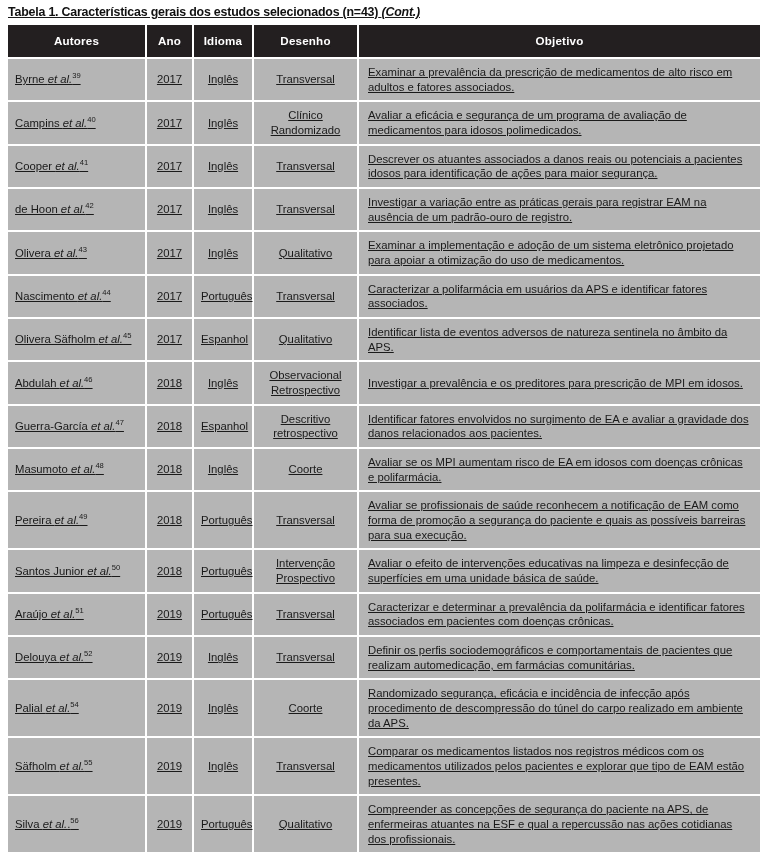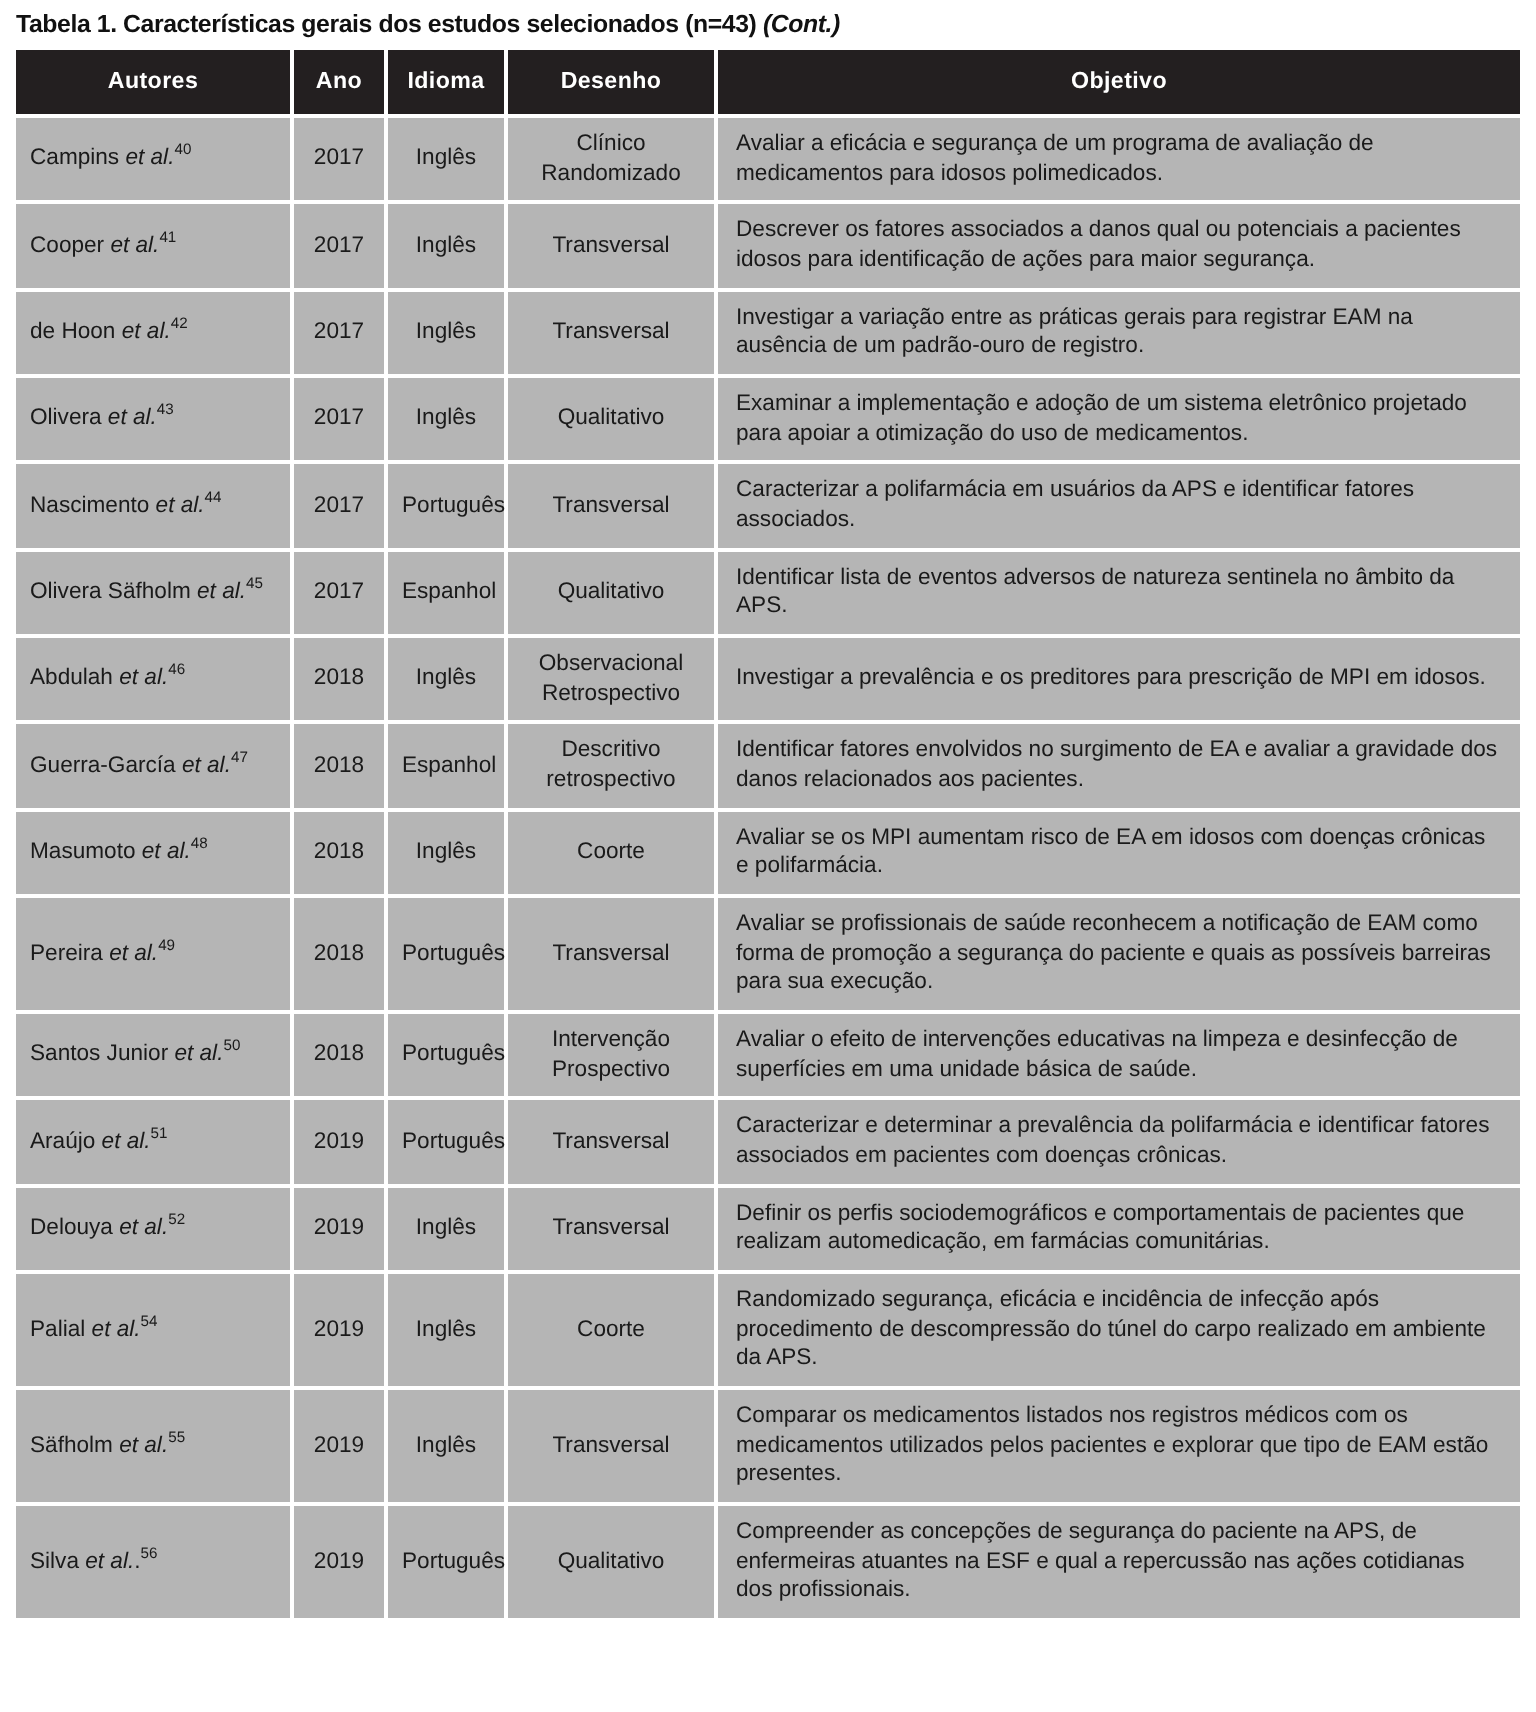--- a/index.html
+++ b/index.html
@@ -13,20 +13,21 @@
     font-family: "Liberation Sans", sans-serif;
     color: #1a1a1a;
     overflow: hidden;
   }
   .page {
     width: 768px;
     height: 608px;
     box-sizing: border-box;
     padding: 0;
     position: relative;
+    text-decoration: underline;
   }
   .table-title {
     font-size: 12.4px;
     font-weight: bold;
     letter-spacing: -0.2px;
     padding: 5px 0 5px 8px;
     line-height: 1.2;
     color: #111111;
     white-space: nowrap;
   }
@@ -116,33 +117,40 @@
         <tr>
           <th>Autores</th>
           <th>Ano</th>
           <th>Idioma</th>
           <th>Desenho</th>
           <th>Objetivo</th>
         </tr>
       </thead>
       <tbody id="tbody">
           <tr>
+            <td class="c-autores"><span>Byrne </span><span class="ital">et al.</span><sup>39</sup></td>
+            <td class="c-ano">2017</td>
+            <td class="c-idioma">Inglês</td>
+            <td class="c-desenho twoline">Transversal</td>
+            <td class="c-objetivo">Examinar a prevalência da prescrição de medicamentos de alto risco em adultos e fatores associados.</td>
+          </tr>
+          <tr>
             <td class="c-autores"><span>Campins </span><span class="ital">et al.</span><sup>40</sup></td>
             <td class="c-ano">2017</td>
             <td class="c-idioma">Inglês</td>
             <td class="c-desenho twoline">Clínico
 Randomizado</td>
             <td class="c-objetivo">Avaliar a eficácia e segurança de um programa de avaliação de medicamentos para idosos polimedicados.</td>
           </tr>
           <tr>
             <td class="c-autores"><span>Cooper </span><span class="ital">et al.</span><sup>41</sup></td>
             <td class="c-ano">2017</td>
             <td class="c-idioma">Inglês</td>
             <td class="c-desenho twoline">Transversal</td>
-            <td class="c-objetivo">Descrever os fatores associados a danos qual ou potenciais a pacientes idosos para identificação de ações para maior segurança.</td>
+            <td class="c-objetivo">Descrever os atuantes associados a danos reais ou potenciais a pacientes idosos para identificação de ações para maior segurança.</td>
           </tr>
           <tr>
             <td class="c-autores"><span>de Hoon </span><span class="ital">et al.</span><sup>42</sup></td>
             <td class="c-ano">2017</td>
             <td class="c-idioma">Inglês</td>
             <td class="c-desenho twoline">Transversal</td>
             <td class="c-objetivo">Investigar a variação entre as práticas gerais para registrar EAM na ausência de um padrão-ouro de registro.</td>
           </tr>
           <tr>
             <td class="c-autores"><span>Olivera </span><span class="ital">et al.</span><sup>43</sup></td>

